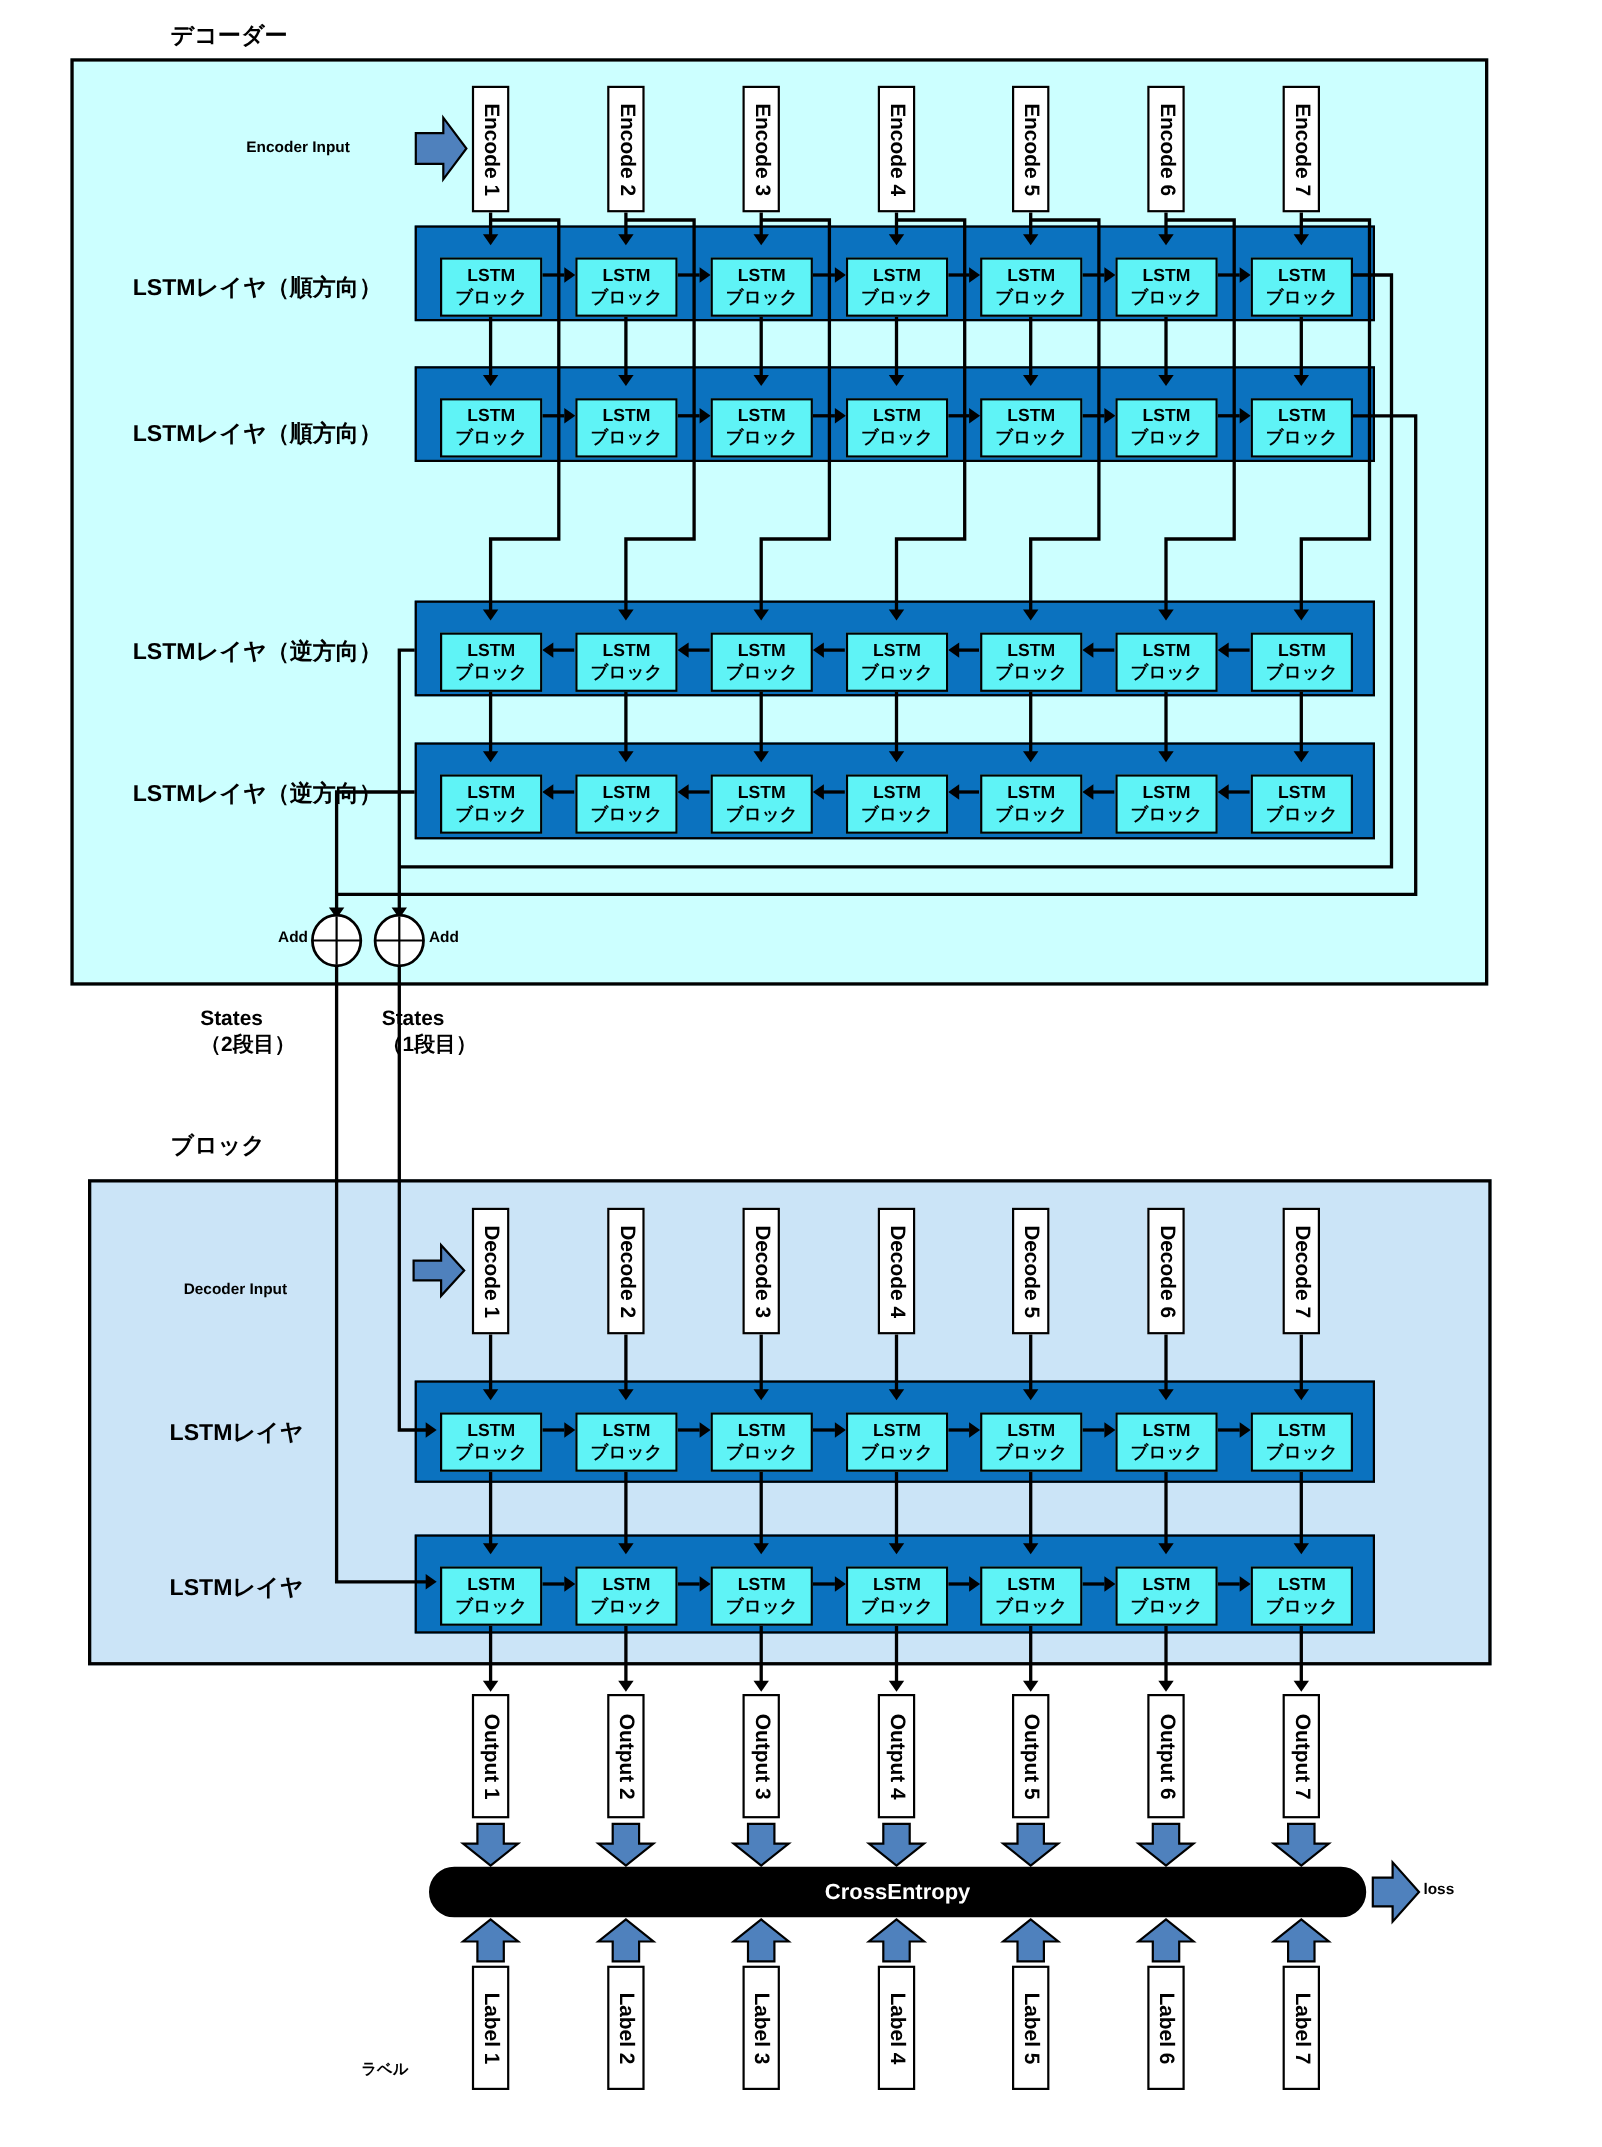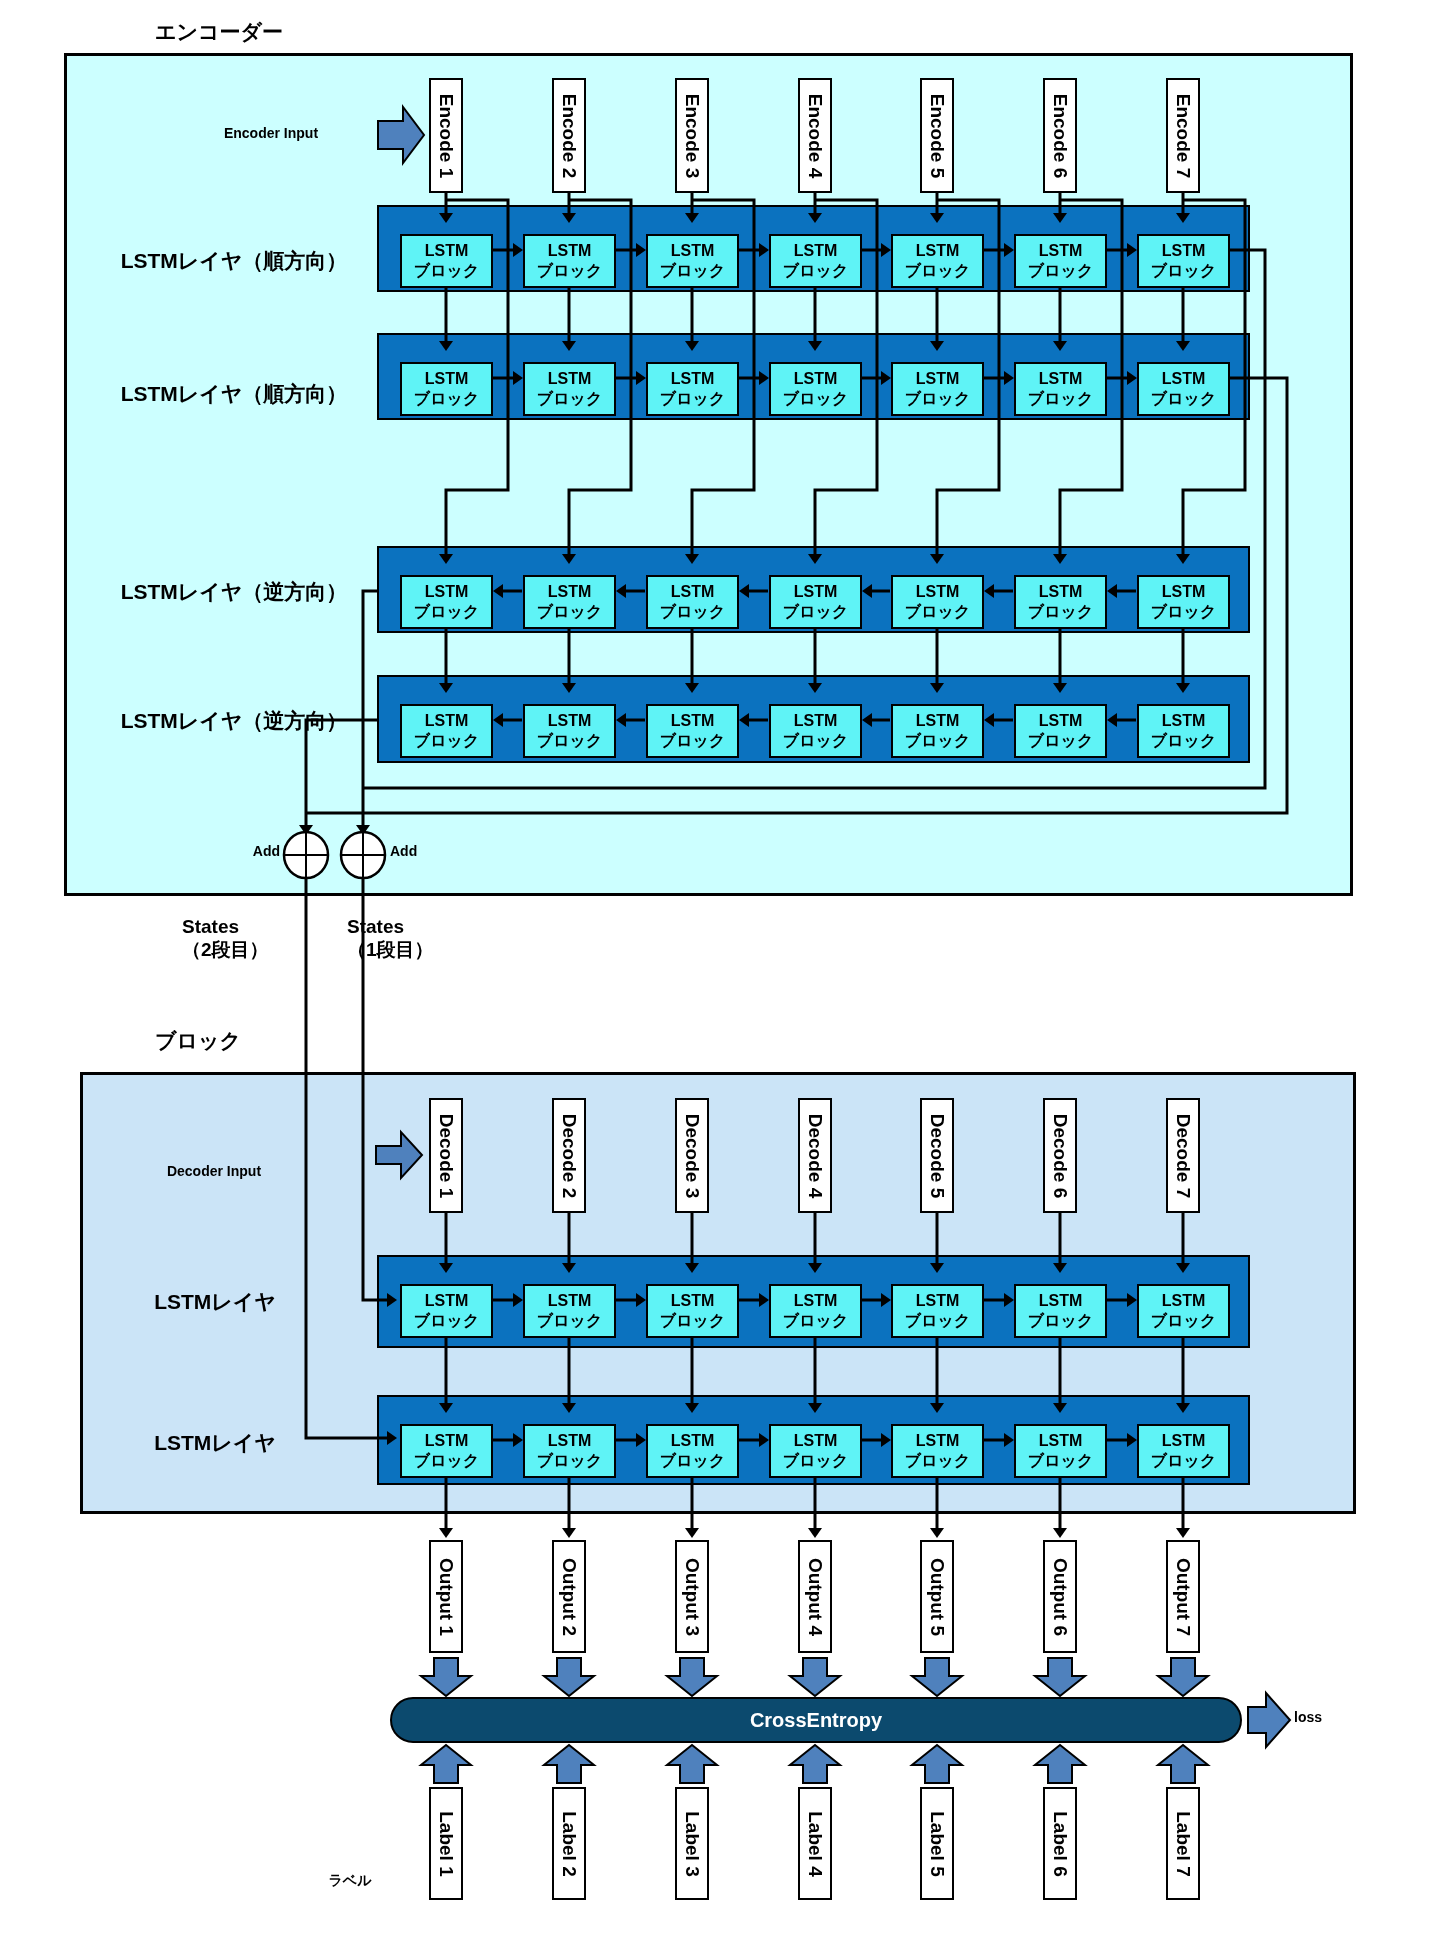--- a/index.html
+++ b/index.html
@@ -229,39 +229,39 @@
       <polygon points="803,1783 803,1765 790,1765 815,1745 840,1765 827,1765 827,1783" fill="#4F81BD" stroke="#000000" stroke-width="2"></polygon>
       <polygon points="925,1658 949,1658 949,1676 962,1676 937,1696 912,1676 925,1676" fill="#4F81BD" stroke="#000000" stroke-width="2"></polygon>
       <polygon points="925,1783 925,1765 912,1765 937,1745 962,1765 949,1765 949,1783" fill="#4F81BD" stroke="#000000" stroke-width="2"></polygon>
       <polygon points="1048,1658 1072,1658 1072,1676 1085,1676 1060,1696 1035,1676 1048,1676" fill="#4F81BD" stroke="#000000" stroke-width="2"></polygon>
       <polygon points="1048,1783 1048,1765 1035,1765 1060,1745 1085,1765 1072,1765 1072,1783" fill="#4F81BD" stroke="#000000" stroke-width="2"></polygon>
       <polygon points="1171,1658 1195,1658 1195,1676 1208,1676 1183,1696 1158,1676 1171,1676" fill="#4F81BD" stroke="#000000" stroke-width="2"></polygon>
       <polygon points="1171,1783 1171,1765 1158,1765 1183,1745 1208,1765 1195,1765 1195,1783" fill="#4F81BD" stroke="#000000" stroke-width="2"></polygon>
       <polygon points="1248,1707 1266,1707 1266,1693 1290,1720 1266,1747 1266,1733 1248,1733" fill="#4F81BD" stroke="#000000" stroke-width="2"></polygon>
     </svg>
 
-  <div class="t title" style="left:155px;top:18px;">エンコーダー</div>
+  <div class="t title" style="left:155px;top:18px;">デコーダー</div>
   <div class="t title" style="left:155px;top:1027px;">ブロック</div>
 
   <div class="t small20" style="left:206px;top:125px;width:130px;text-align:center;">Encoder Input</div>
   <div class="t small20" style="left:149px;top:1147px;width:130px;text-align:center;margin-top:16px;">Decoder Input</div>
 
   <div class="t small20" style="left:228px;top:843px;width:52px;text-align:right;">Add</div>
   <div class="t small20" style="left:390px;top:843px;width:60px;text-align:left;">Add</div>
 
   <div class="t states" style="left:182px;top:915px;width:120px;">
     <div>States</div>
     <div>（2段目）</div>
   </div>
   <div class="t states" style="left:347px;top:915px;width:120px;">
     <div>States</div>
     <div>（1段目）</div>
   </div>
 
-  <div id="xent" style="left: 390px; top: 1697px; width: 852px; height: 46px; background: #0c4a6e;">
+  <div id="xent" style="left: 390px; top: 1697px; width: 852px; height: 46px; background: #000000;">
     <span>CrossEntropy</span>
   </div>
   <div class="t small20" style="left:1294px;top:1709px;">loss</div>
 
   <div class="t small20" style="left:300px;top:1872px;width:100px;text-align:center;">ラベル</div>
 <div class="layerbox" style="left: 377px; top: 205px; width: 873px; height: 87px; background: rgb(11, 114, 191);"></div>
     <div class="rowlabel" style="left: 100px; top: 247px; width: 268px;">LSTMレイヤ（順方向）</div>
     <div class="block" style="left: 400px; top: 223px; width: 93px; height: 54px; background: rgb(95, 243, 246);">
       <div>LSTM</div>
       <div>ブロック</div>

